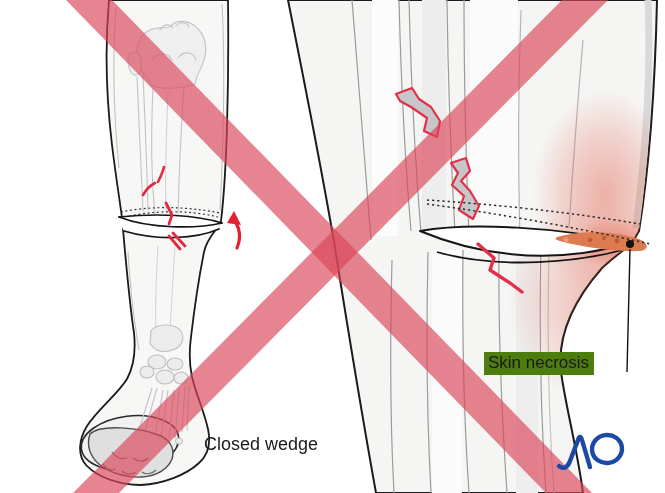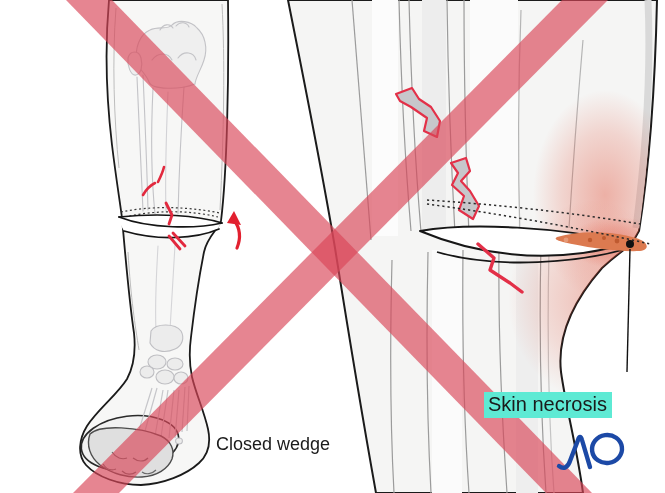--- a/index.html
+++ b/index.html
@@ -5,22 +5,22 @@
   html,body{margin:0;padding:0;background:#ffffff;}
   #stage{
     position:relative;width:665px;height:493px;overflow:hidden;background:#ffffff;
     font-family:"Liberation Sans", sans-serif;
   }
   #art{position:absolute;left:0;top:0;}
   .fig-label{
     position:absolute;color:#1a1a1a;white-space:nowrap;
     font-family:"Liberation Sans", sans-serif;
   }
-  #closed-wedge-label{left:216px;top:434px;font-size:18px;}
-  #skin-necrosis-label{left:484px;top:352px;font-size:20px;background:#5eead4;padding:1px 5px 2px 4px;margin-top:40px;}
+  #closed-wedge-label{left:204px;top:434px;font-size:18px;}
+  #skin-necrosis-label{left:484px;top:352px;font-size:17px;background:#4d7c0f;padding:1px 5px 2px 4px;}
 </style>
 </head>
 <body>
 
 <div id="stage">
 
   <svg id="art" width="665" height="493" viewBox="0 0 665 493">
     <defs>
       <clipPath id="clipRight">
         <path d="M288,0 C305,85 322,170 335,248 C348,330 362,415 376,493 L583,493 C577,448 566,408 561,372 C557,336 574,300 602,268 C616,255 625,249 631,245 L639,231 C648,175 655,90 657,0 Z"></path>

